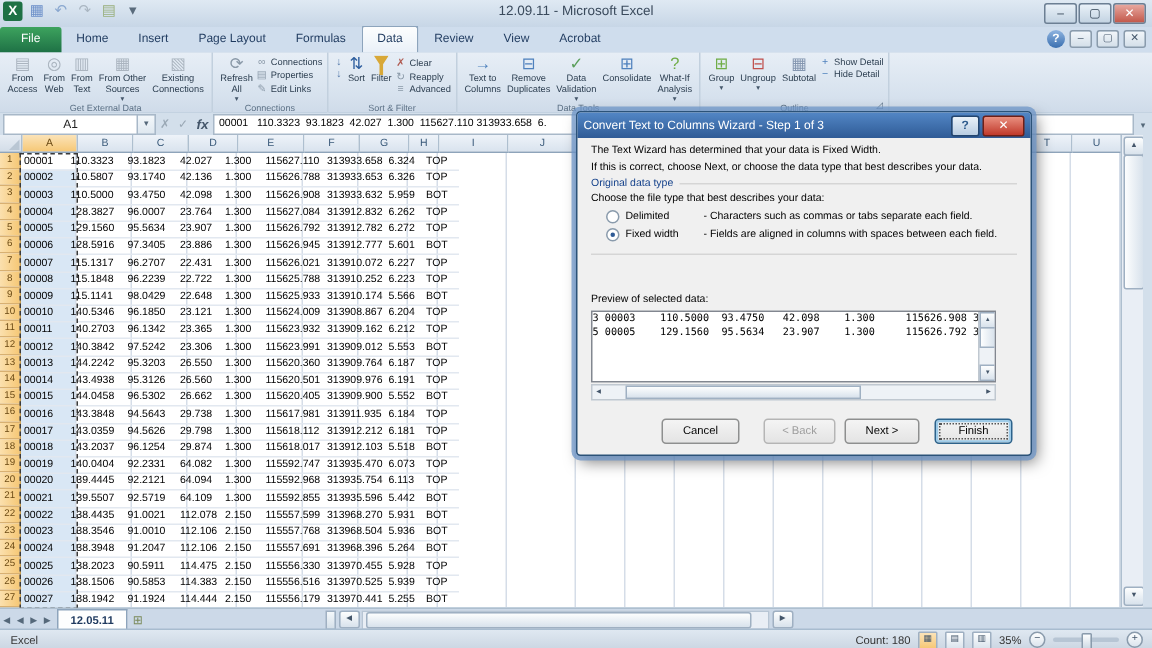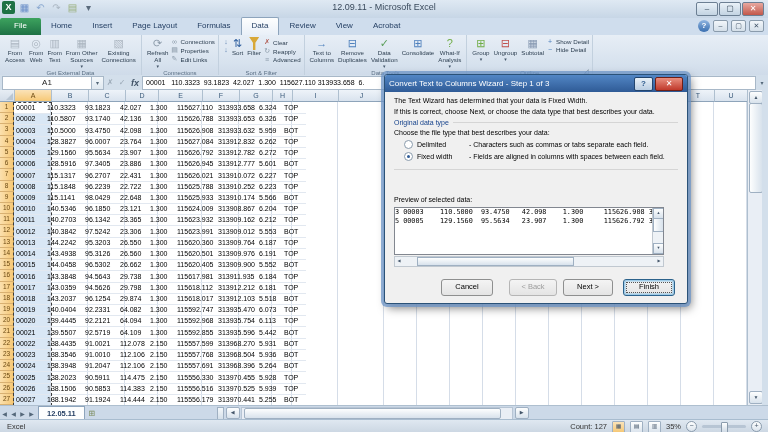--- a/index.html
+++ b/index.html
@@ -752,21 +752,21 @@
   <div class="harrow">◀</div>
   <div id="htrack">
     <div id="hthumb"></div>
   </div>
   <div class="harrow">▶</div>
 </div>
 
 <div id="statusbar" class="abs">
   <div style="padding-left:7px">Excel</div>
   <div id="status-right">
-    <span>Count: 127</span>
+    <span>Count: 180</span>
     <span class="viewbtn on">▦</span>
     <span class="viewbtn">▤</span>
     <span class="viewbtn">▥</span>
     <span>35%</span>
     <span class="zoombtn">−</span>
     <span id="zoomtrack">
         <span id="zoomthumb"></span>
       </span>
     <span class="zoombtn">+</span>
   </div>

